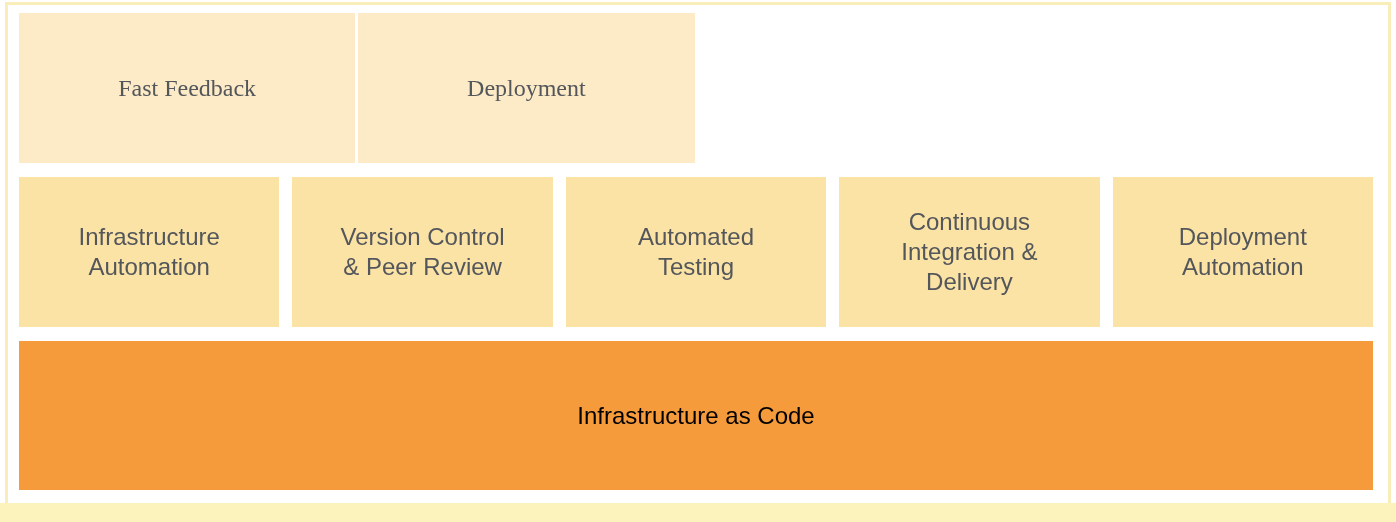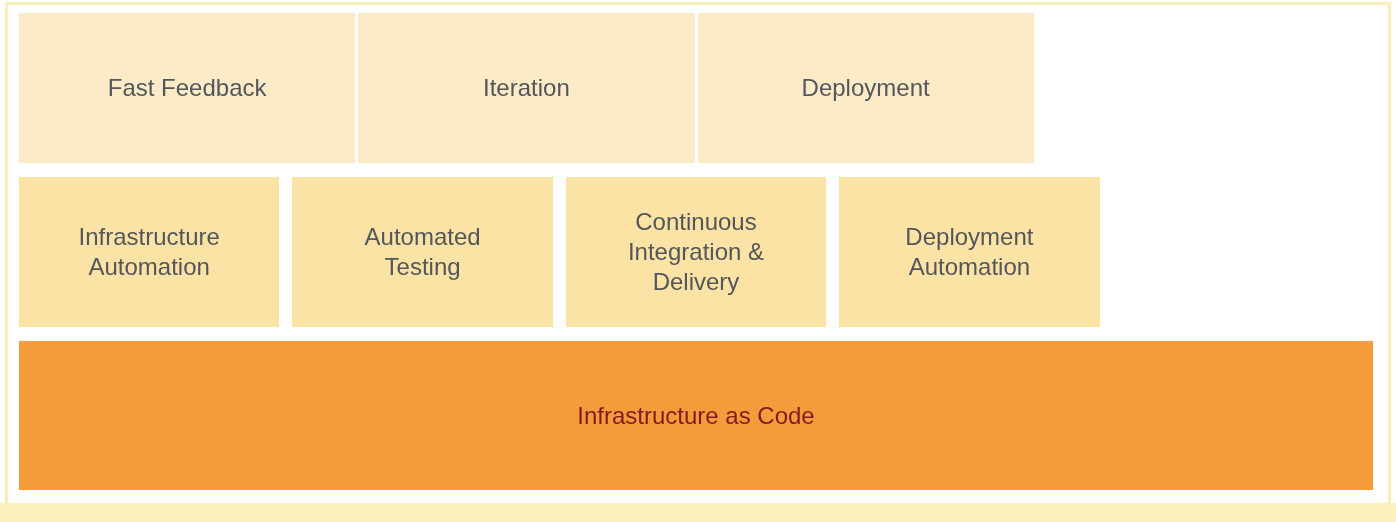--- a/index.html
+++ b/index.html
@@ -40,20 +40,21 @@
     left: 19px;
     top: 13px;
     width: 1354px;
   }
   .row-benefits {
     display: grid;
     grid-template-columns: repeat(4, 1fr);
     gap: 3px;
     height: 150px;
     margin-bottom: 14px;
+    font-family: Liberation Serif, serif;
   }
   .row-practices {
     display: grid;
     grid-template-columns: repeat(5, 1fr);
     gap: 13px;
     height: 150px;
     margin-bottom: 14px;
   }
   .box {
     display: flex;
@@ -72,46 +73,47 @@
     background: #FBE3A5;
   }
   .foundation {
     height: 149px;
     background: #F59B3B;
     display: flex;
     align-items: center;
     justify-content: center;
     text-align: center;
     font-size: 24px;
-    color: #7f1d1d;
+    color: #000000;
   }
 </style>
 </head>
 <body>
 
 <div class="frame"></div>
 
 <div class="content">
 
   <div class="row-benefits">
     <div class="box benefit">
       <span>Fast Feedback</span>
     </div>
     <div class="box benefit">
-      <span>Iteration</span>
-    </div>
-    <div class="box benefit">
       <span>Deployment</span>
     </div>
   </div>
 
   <div class="row-practices">
     <div class="box practice">
       <span>Infrastructure
 Automation</span>
+    </div>
+    <div class="box practice">
+      <span>Version Control
+&amp; Peer Review</span>
     </div>
     <div class="box practice">
       <span>Automated
 Testing</span>
     </div>
     <div class="box practice">
       <span>Continuous
 Integration &amp;
 Delivery</span>
     </div>

